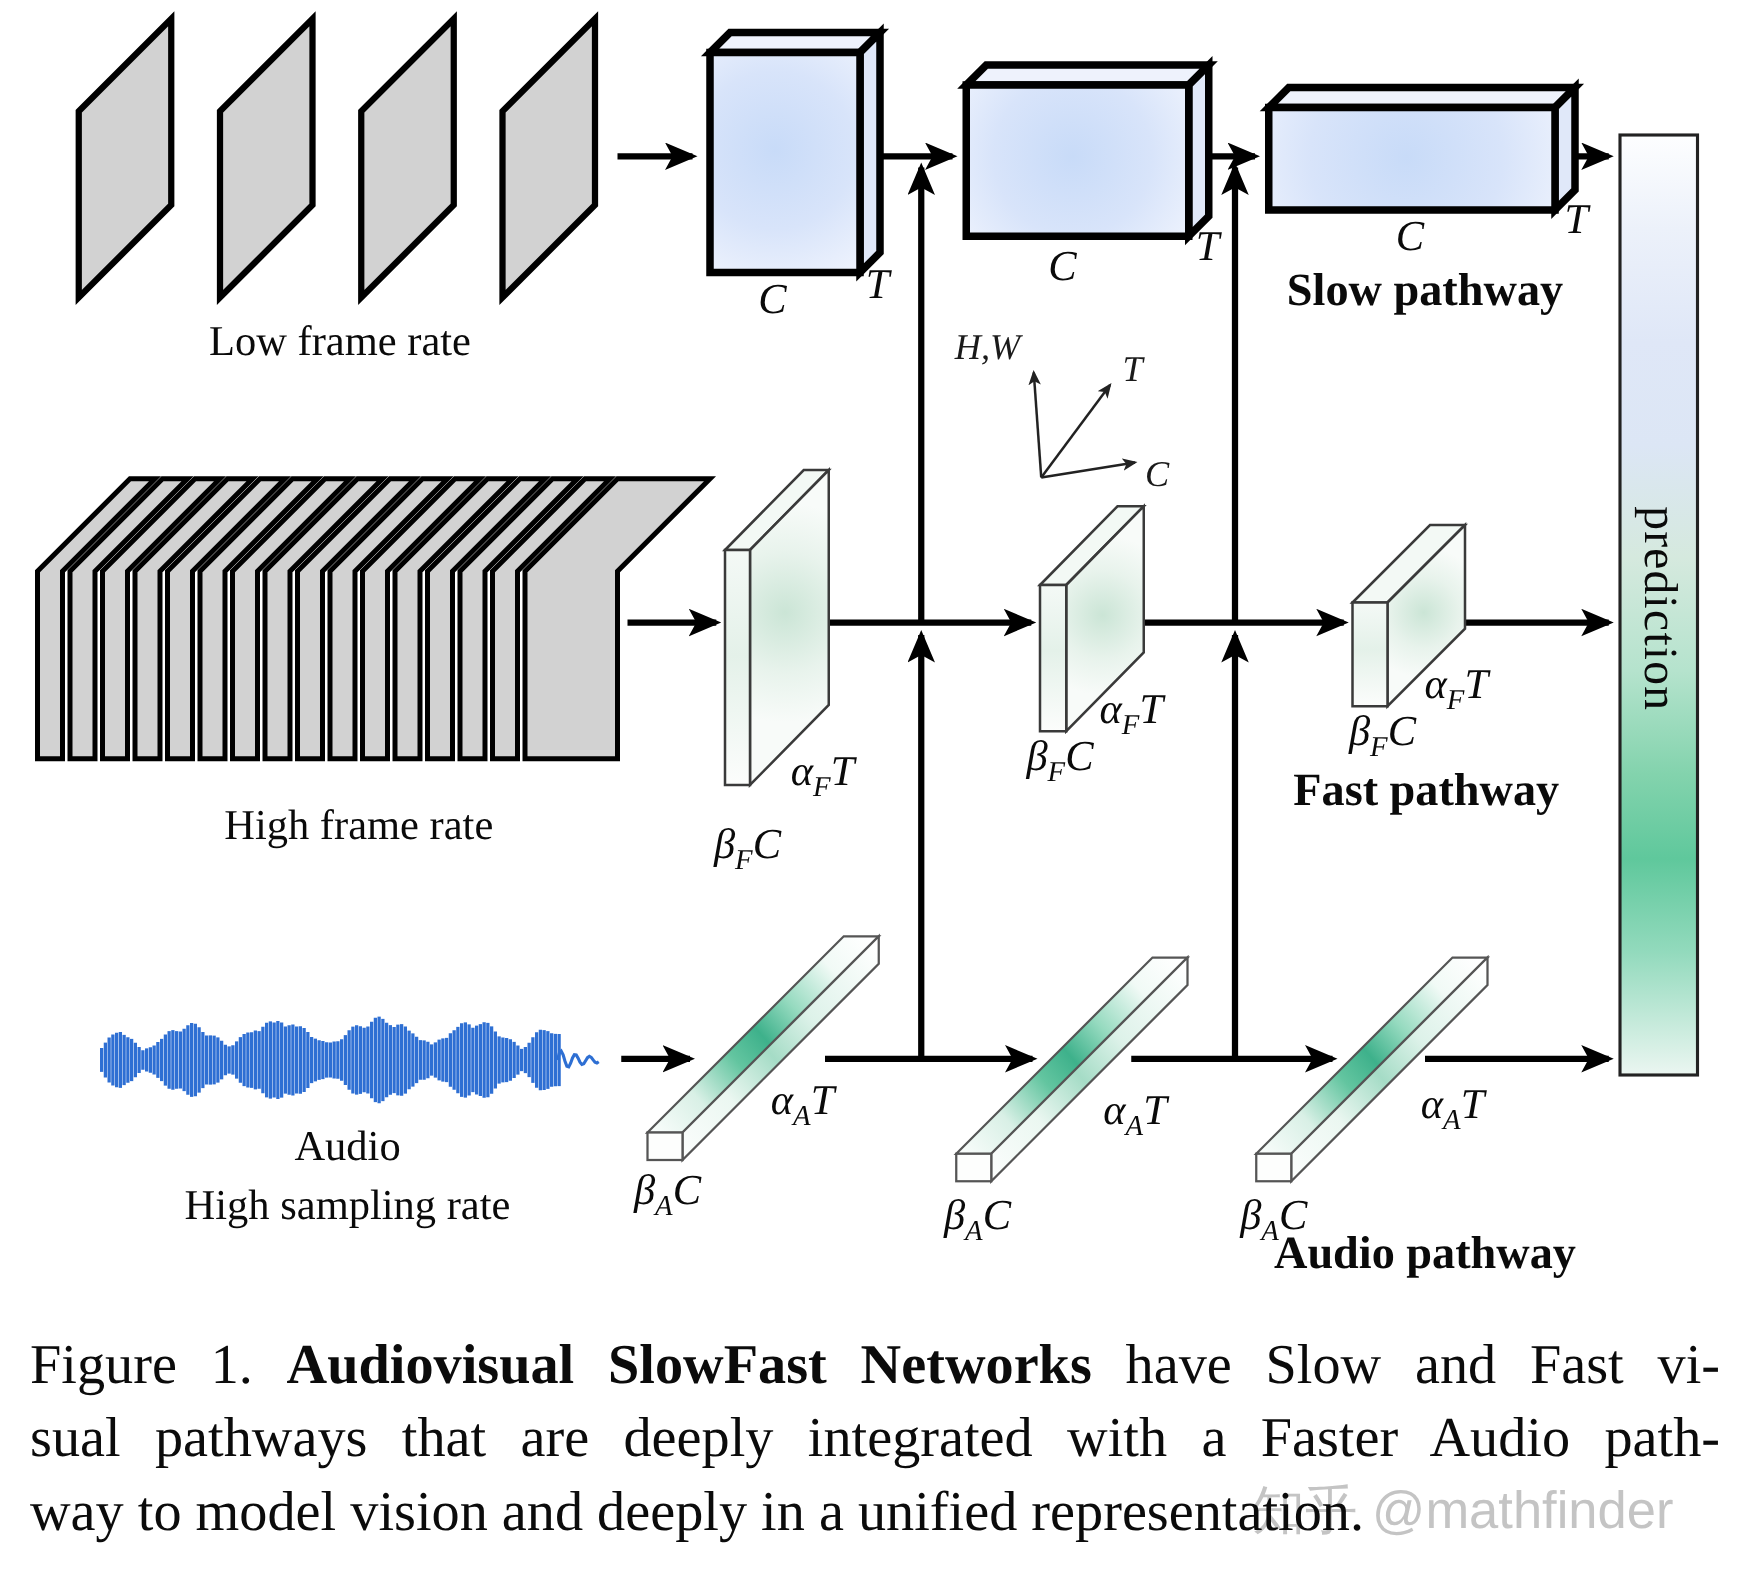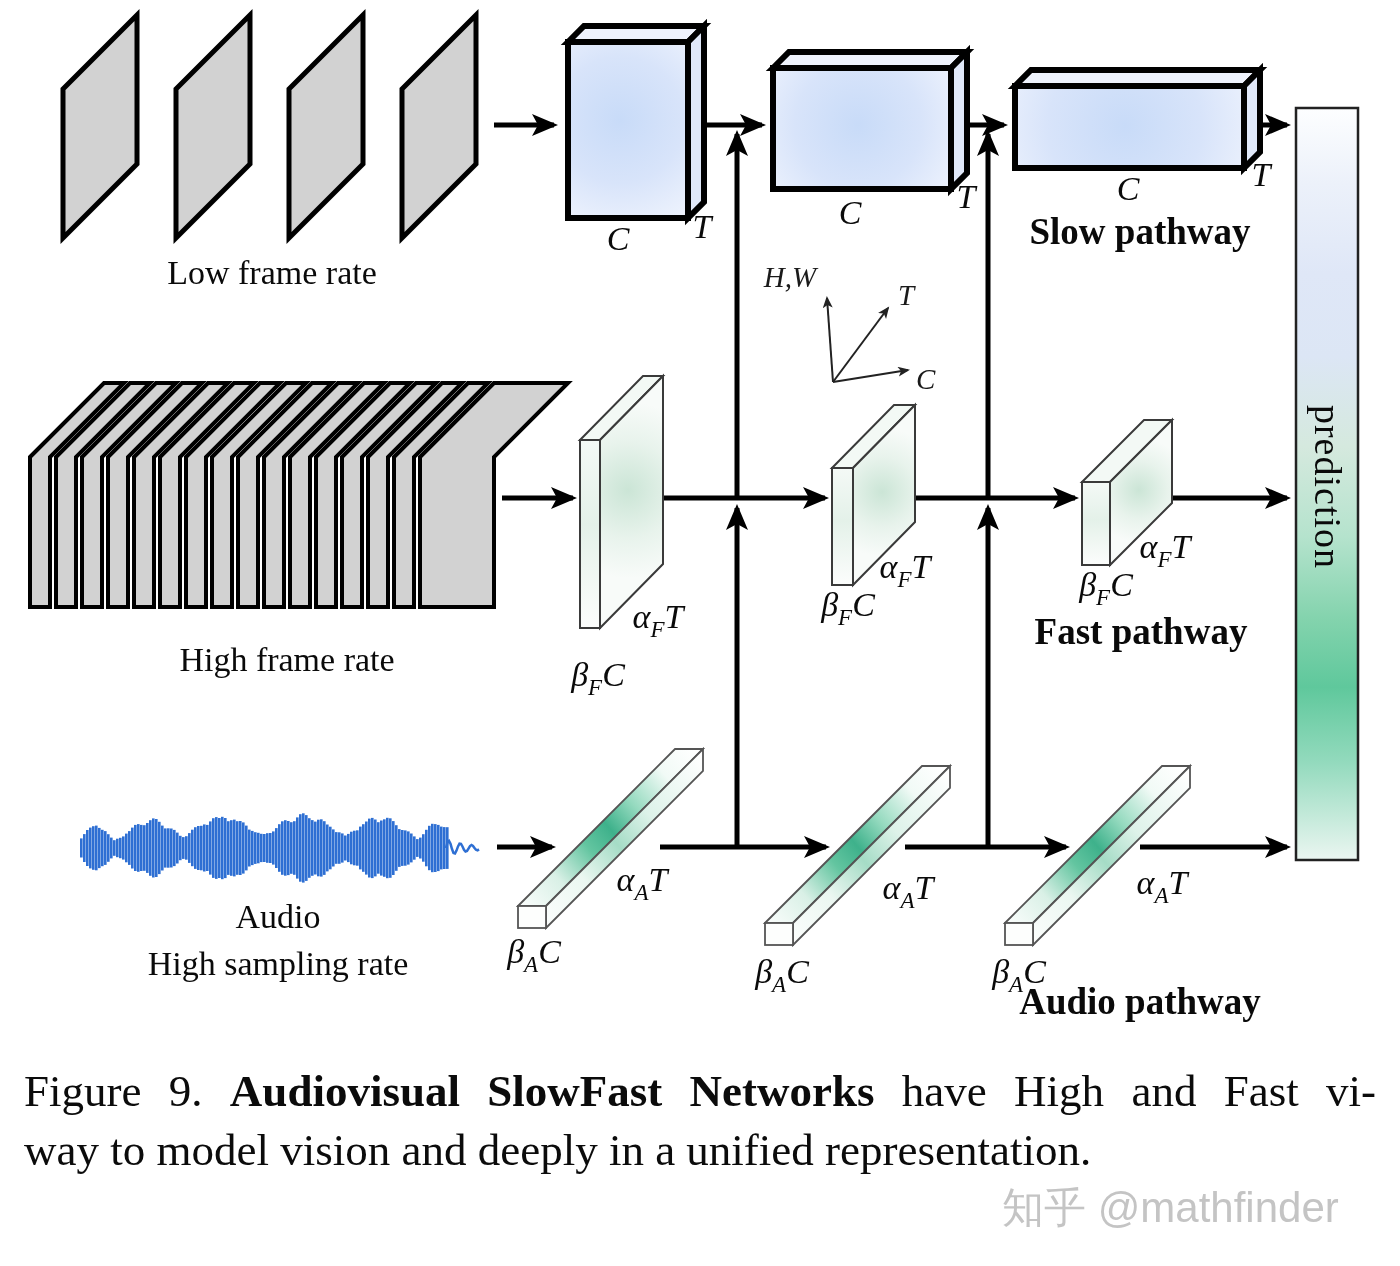--- a/index.html
+++ b/index.html
@@ -406,17 +406,18 @@
   <text class="bold" x="1140" y="1014" text-anchor="middle">Audio pathway</text>
 
   <g>
     <rect x="1296" y="108" width="62" height="752" fill="url(#predg)" stroke="#222" stroke-width="2.5"></rect>
     <text class="pred" x="1328" y="487" text-anchor="middle" dominant-baseline="central" transform="rotate(90 1328 487)">prediction</text>
   </g>
 </svg>
 
 <div class="watermark">知乎 @mathfinder</div>
 <div class="caption">
-  <div class="cap-line"><span>Figure 9. </span><b>Audiovisual SlowFast Networks</b><span> have High and Fast vi-</span></div>
+  <div class="cap-line"><span>Figure 1. </span><b>Audiovisual SlowFast Networks</b><span> have Slow and Fast vi-</span></div>
+  <div class="cap-line">sual pathways that are deeply integrated with a Faster Audio path-</div>
   <div class="cap-line last">way to model vision and deeply in a unified representation.</div>
 </div>
 
 </div>
 
 </body></html>

